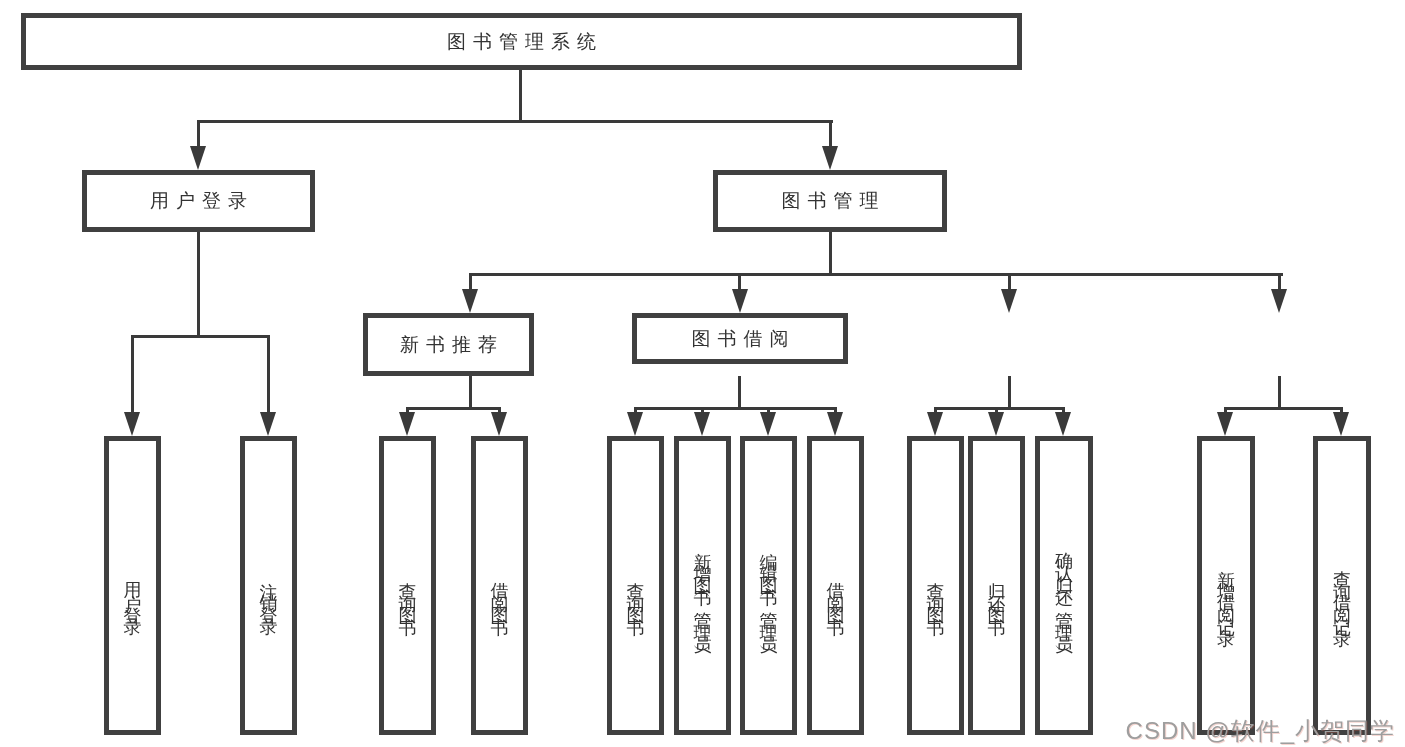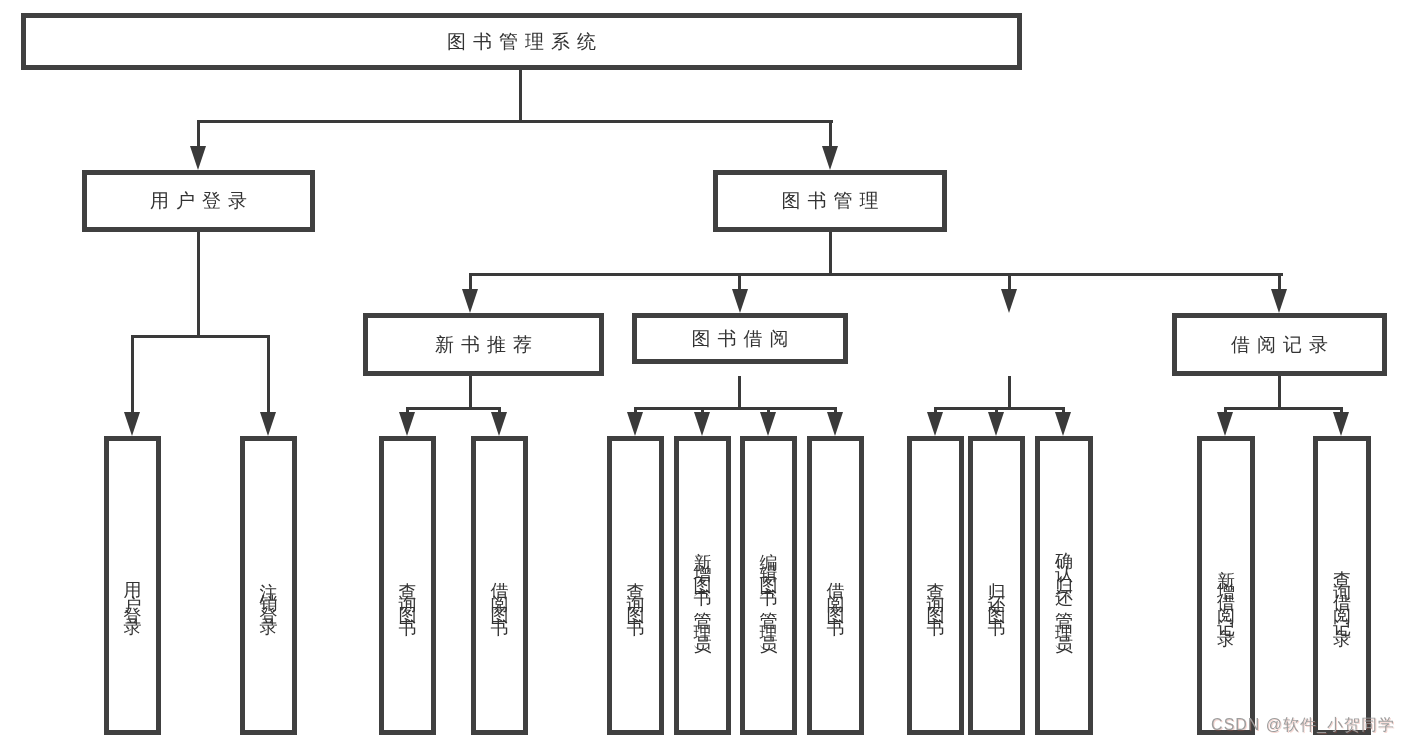--- a/index.html
+++ b/index.html
@@ -17,21 +17,21 @@
     font-size:18px;letter-spacing:12px;margin-bottom:-12px;white-space:nowrap;
   }
   .hline{position:absolute;height:3px;background:#3a3a3a;}
   .vline{position:absolute;width:3px;background:#3a3a3a;}
   .arrow{
     position:absolute;width:0;height:0;
     border-left:8px solid transparent;border-right:8px solid transparent;
     border-top:24px solid #3a3a3a;
   }
   .watermark{
-    position:absolute;top:715px;right:10px;font-size:16px;color:#9e9e9e;
+    position:absolute;top:715px;right:10px;font-size:24px;color:#9e9e9e;
     letter-spacing:1px;text-shadow:1px 1px 0 rgba(220,90,70,0.25);white-space:nowrap;
   }
 </style>
 </head>
 <body>
 
 <div class="canvas">
 
   <div class="vline" style="left:519px;top:70px;height:53px"></div>
   <div class="hline" style="left:197px;top:120px;width:636px"></div>
@@ -96,28 +96,25 @@
     <span>图书管理系统</span>
   </div>
 
   <div class="box hbox" style="left:82px;top:170px;width:233px;height:62px">
     <span>用户登录</span>
   </div>
   <div class="box hbox" style="left:713px;top:170px;width:234px;height:62px">
     <span>图书管理</span>
   </div>
 
-  <div class="box hbox" style="left:363px;top:313px;width:241px;height:63px">
+  <div class="box hbox" style="left:363px;top:313px;width:171px;height:63px">
     <span>新书推荐</span>
   </div>
   <div class="box hbox" style="left:632px;top:313px;width:216px;height:51px">
     <span>图书借阅</span>
-  </div>
-  <div class="box hbox" style="left:1172px;top:313px;width:215px;height:63px">
-    <span>借阅记录</span>
   </div>
 
   <div class="box vbox" style="left:104px;top:436px;width:57px;height:299px">
     <span>用户登录</span>
   </div>
   <div class="box vbox" style="left:240px;top:436px;width:57px;height:299px">
     <span>注销登录</span>
   </div>
   <div class="box vbox" style="left:379px;top:436px;width:57px;height:299px">
     <span>查询图书</span>

